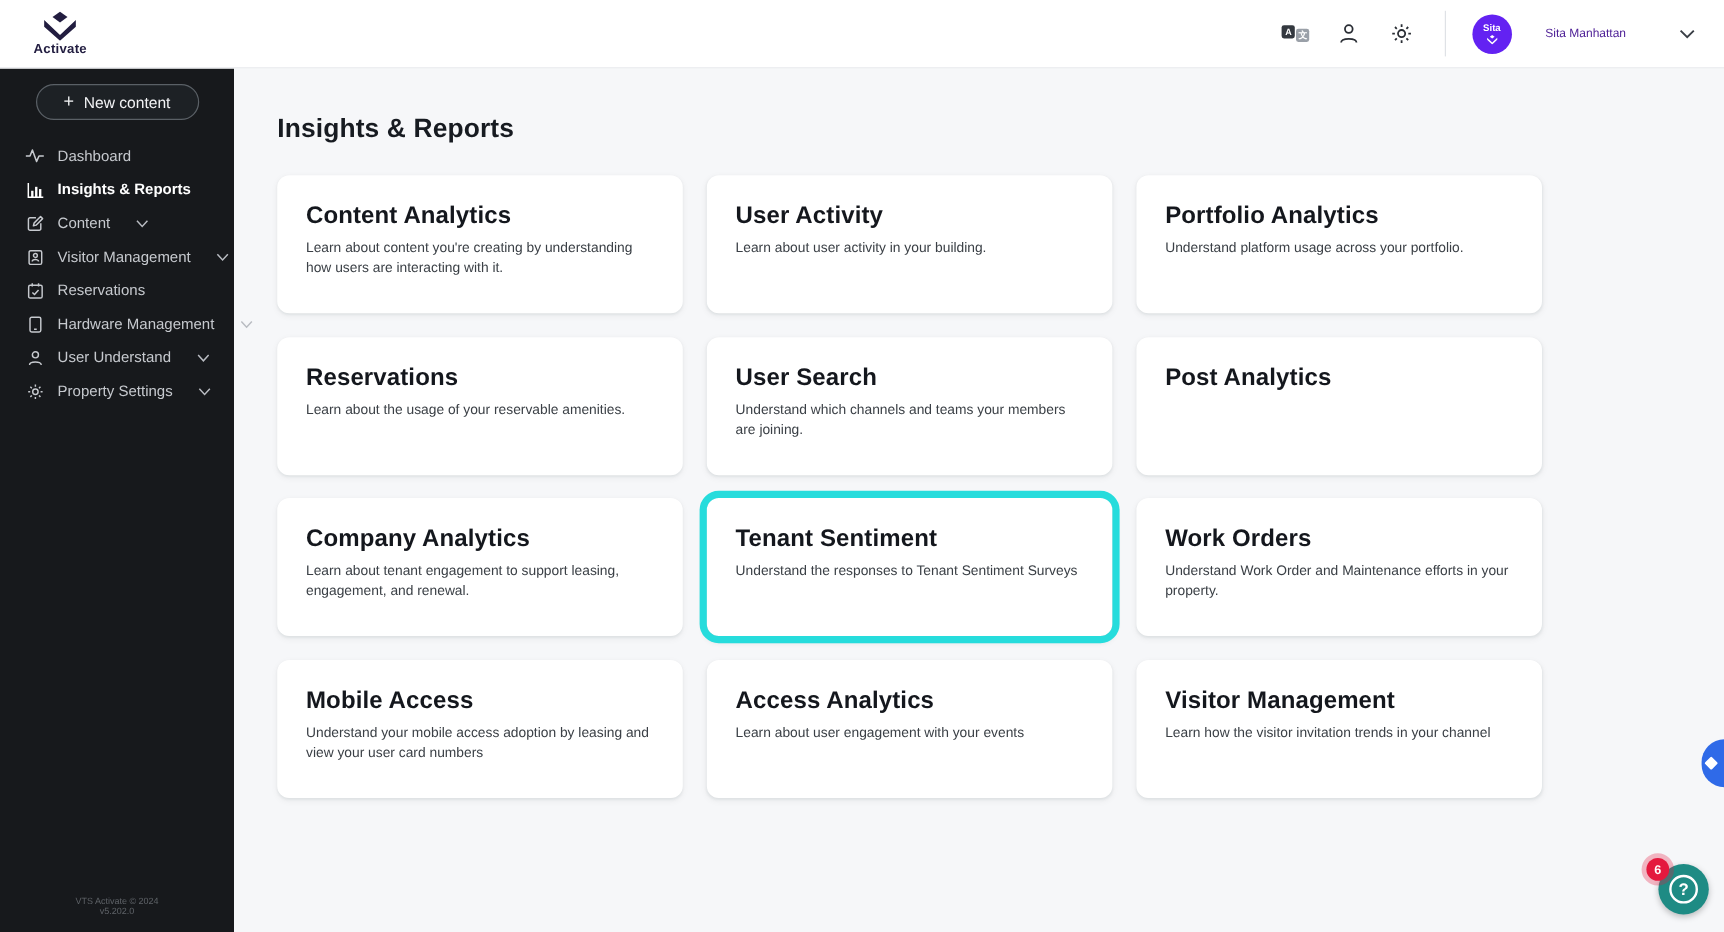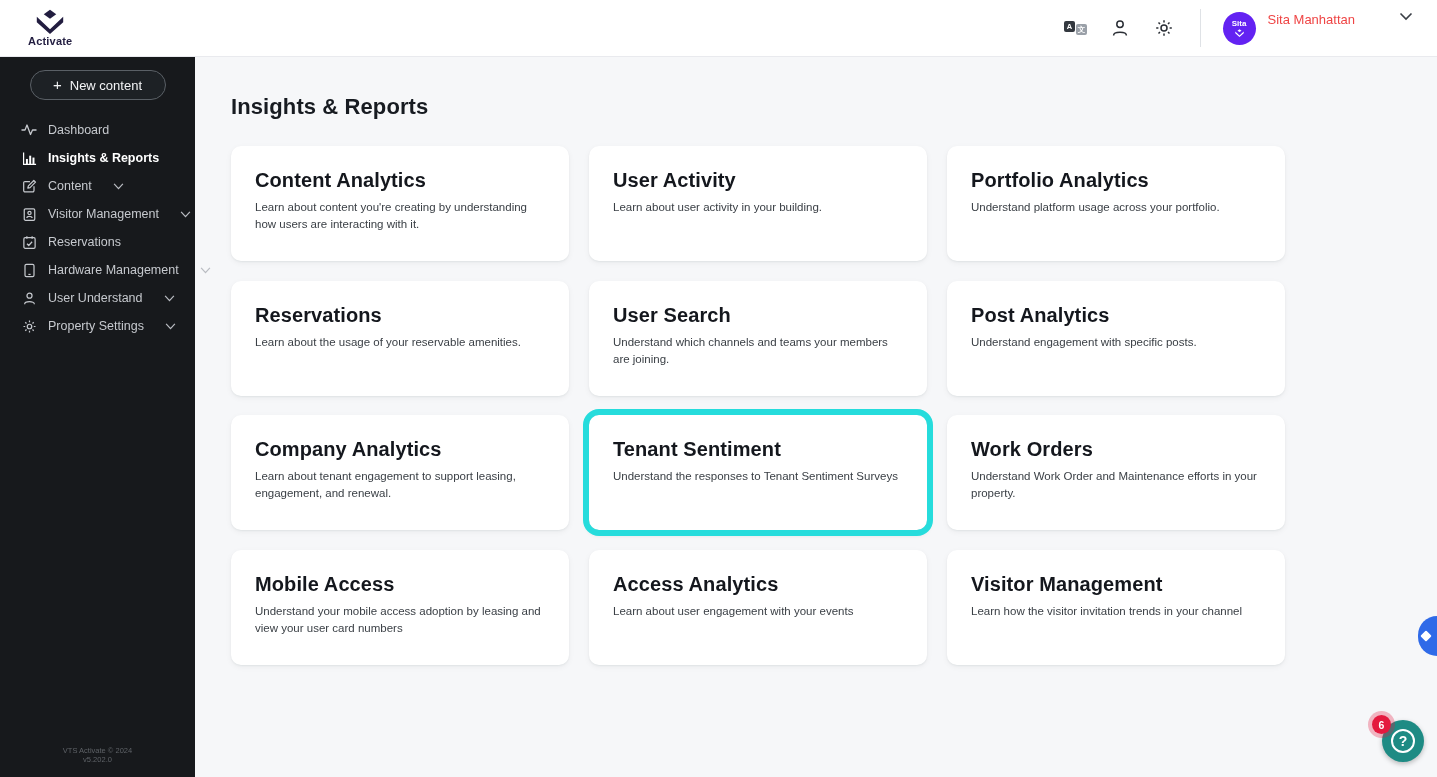--- a/index.html
+++ b/index.html
@@ -24,29 +24,29 @@
     background:none; border:none; width:36px; height:36px;
     display:flex; align-items:center; justify-content:center;
     cursor:pointer; color:#2a2e35; border-radius:6px;
   }
   .translate-wrap { display:inline-flex; align-items:flex-start; gap:1px; }
   .tr-sq { width:11px; height:11px; border-radius:2px; color:#fff; font-size:7.5px; font-weight:700;
     display:flex; align-items:center; justify-content:center; }
   .tr-a { background:#33383f; }
   .tr-b { background:#9aa0a8; margin-top:3px; }
   .hdr-divider { width:1px; height:38px; background:#dfe2e6; margin:0 14px 0 10px; }
-  .profile { display:flex; gap:12px; cursor:pointer; padding-right:6px; }
+  .profile { display:flex; align-items:center; gap:12px; cursor:pointer; padding-right:6px; }
   .avatar {
     width:33px; height:33px; border-radius:50%;
     background:var(--avatar-bg); color:#fff;
     display:flex; flex-direction:column; align-items:center; justify-content:center;
     line-height:1;
   }
   .avatar-txt { font-size:8px; font-weight:700; margin-bottom:1px; }
-  .user-name { font-size:13px; color:#ef4444; }
+  .user-name { font-size:10px; color:#4c1d95;margin-left:16px; }
   .profile-chevron { margin-left:32px; color:#3a3f46; display:flex; }
   
   .sidebar {
     position:absolute; top:57px; left:0; width:195px; height:720px;
     background:var(--sidebar-bg); z-index:20; padding-top:13px;
   }
   .new-content-btn {
     display:flex; align-items:center; justify-content:center; gap:8px;
     width:136px; height:30px; margin:0 auto 16px auto;
     background:#1d2125; border:1px solid #5a6066; border-radius:16px;
@@ -314,21 +314,20 @@
     <p class="card-desc">Learn about the usage of your reservable amenities.</p>
   </div>
 
   <div class="card">
     <h2 class="card-title">User Search</h2>
     <p class="card-desc">Understand which channels and teams your members are joining.</p>
   </div>
 
   <div class="card">
     <h2 class="card-title">Post Analytics</h2>
-    <p class="card-desc">Understand engagement with specific posts.</p>
   </div>
 
   <div class="card">
     <h2 class="card-title">Company Analytics</h2>
     <p class="card-desc">Learn about tenant engagement to support leasing, engagement, and renewal.</p>
   </div>
 
   <div class="card highlighted">
     <h2 class="card-title">Tenant Sentiment</h2>
     <p class="card-desc">Understand the responses to Tenant Sentiment Surveys</p>

